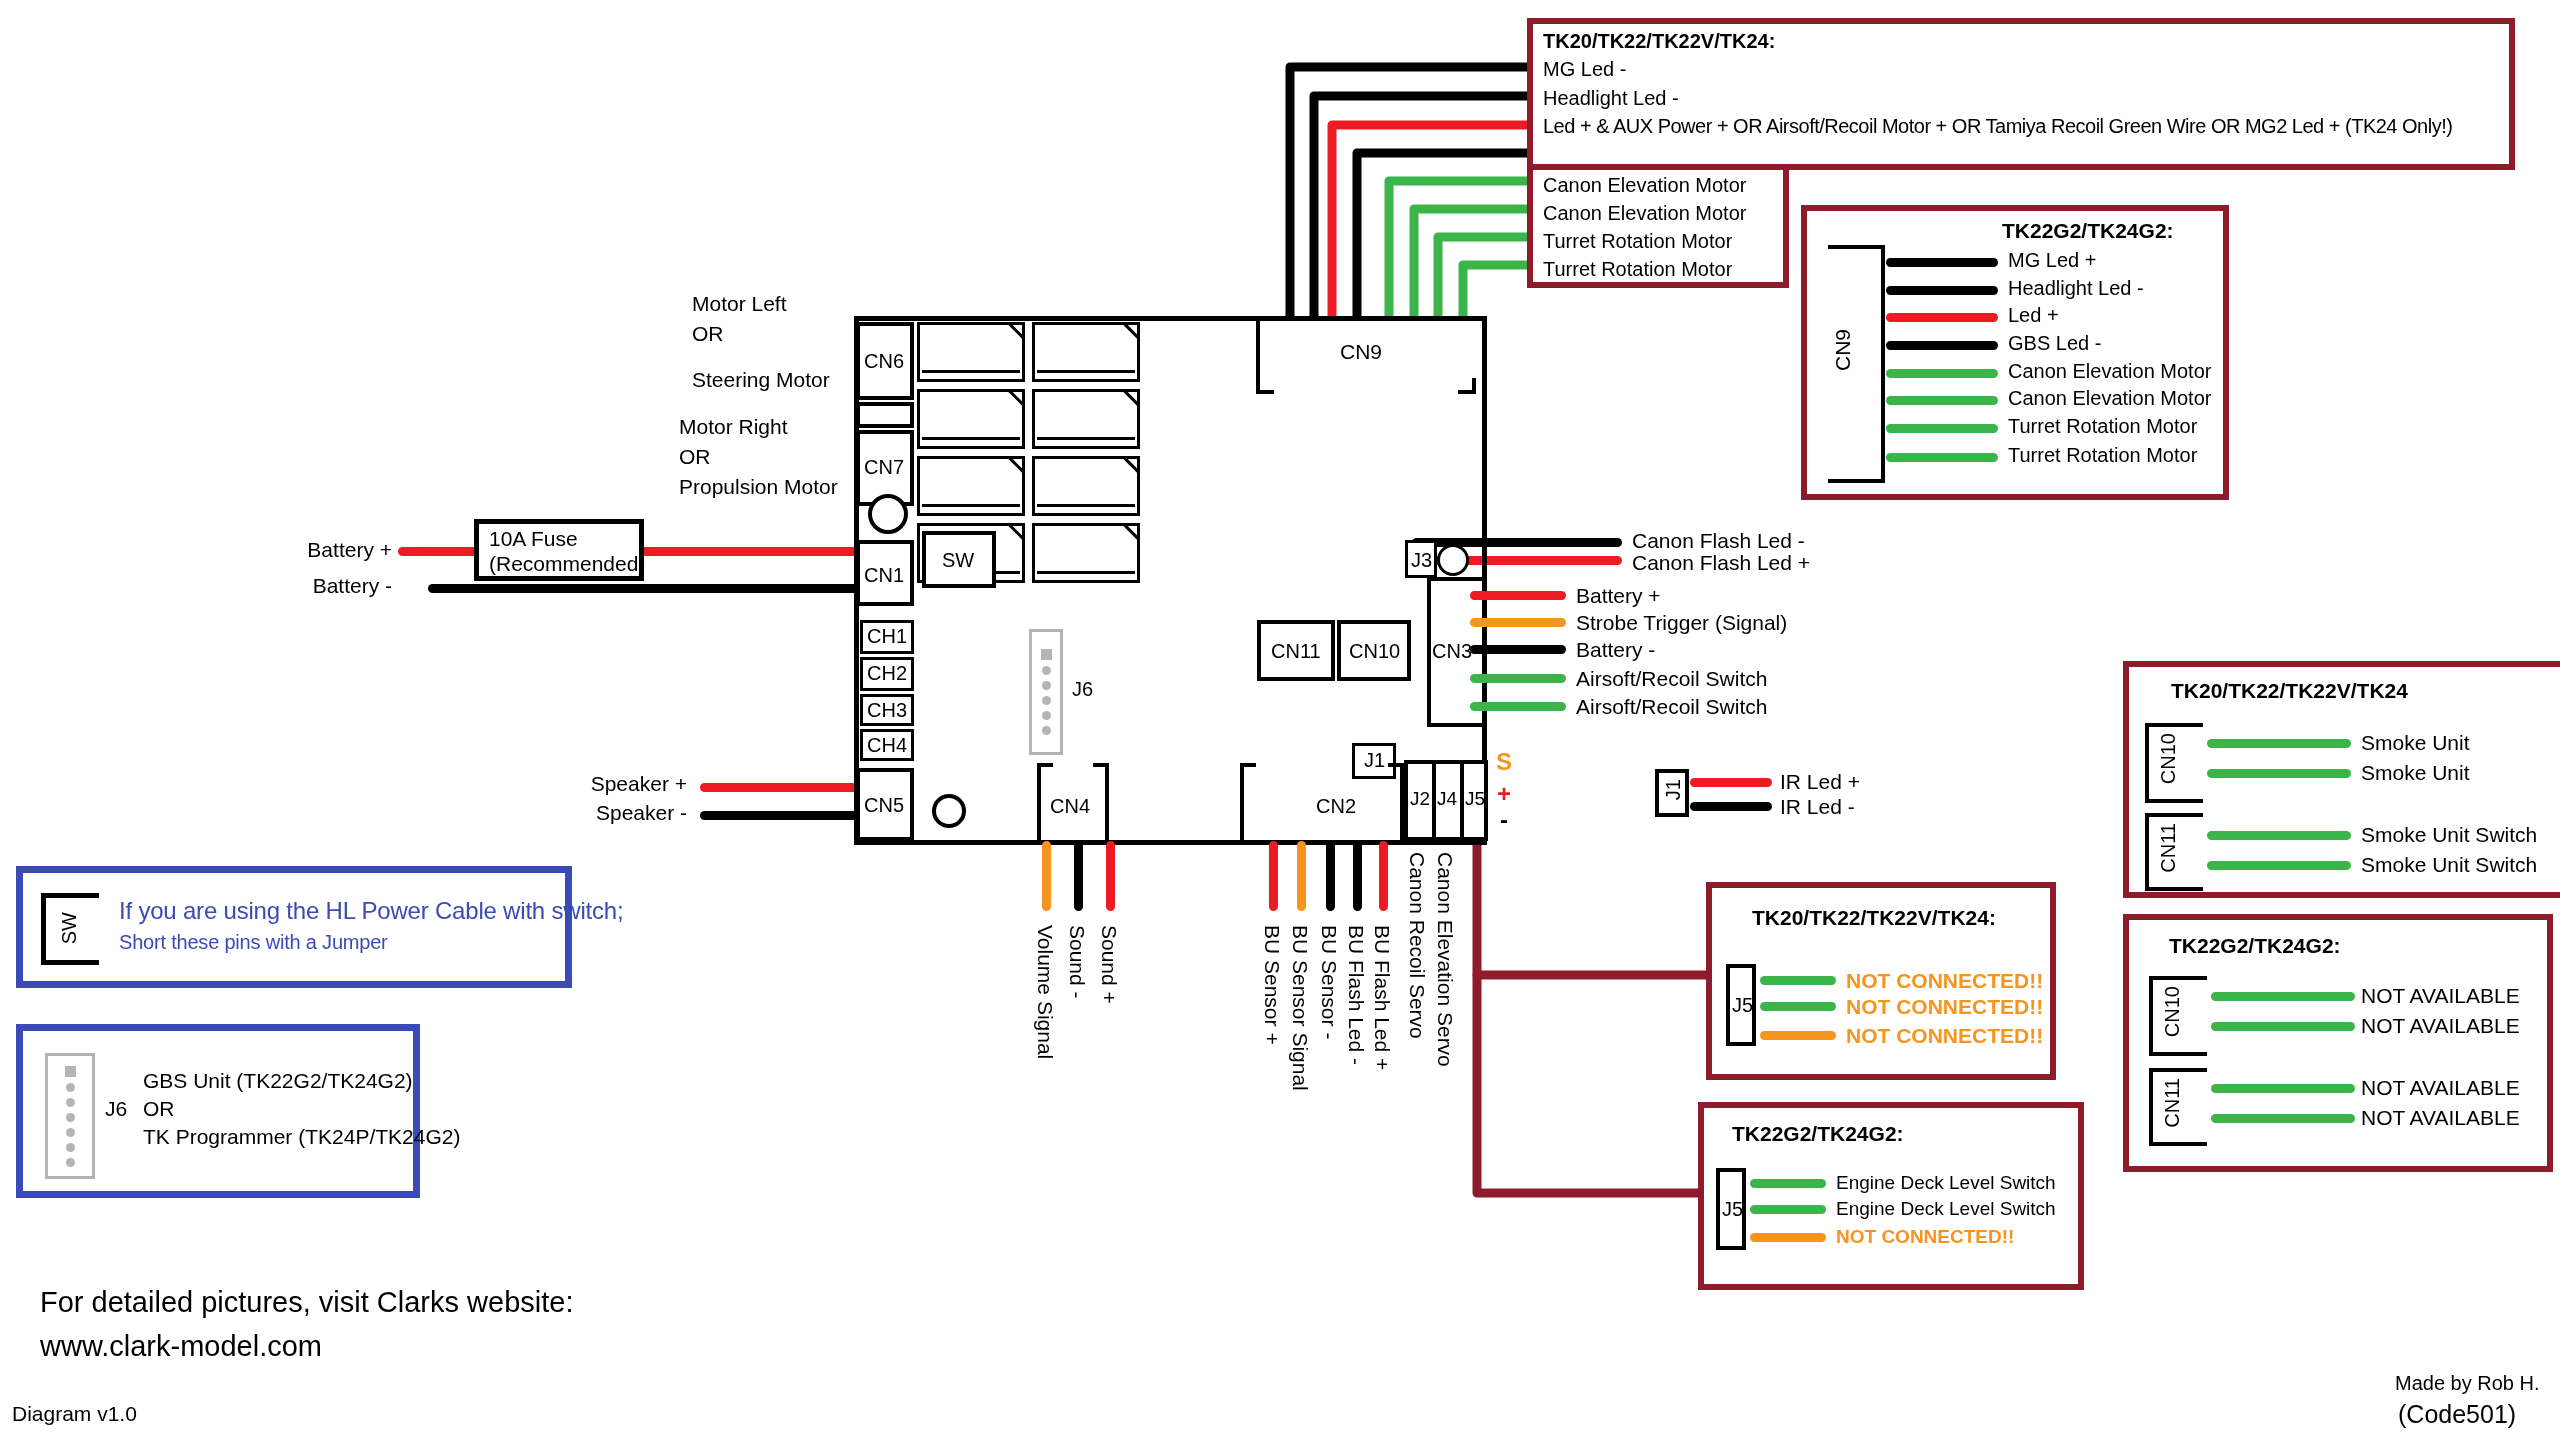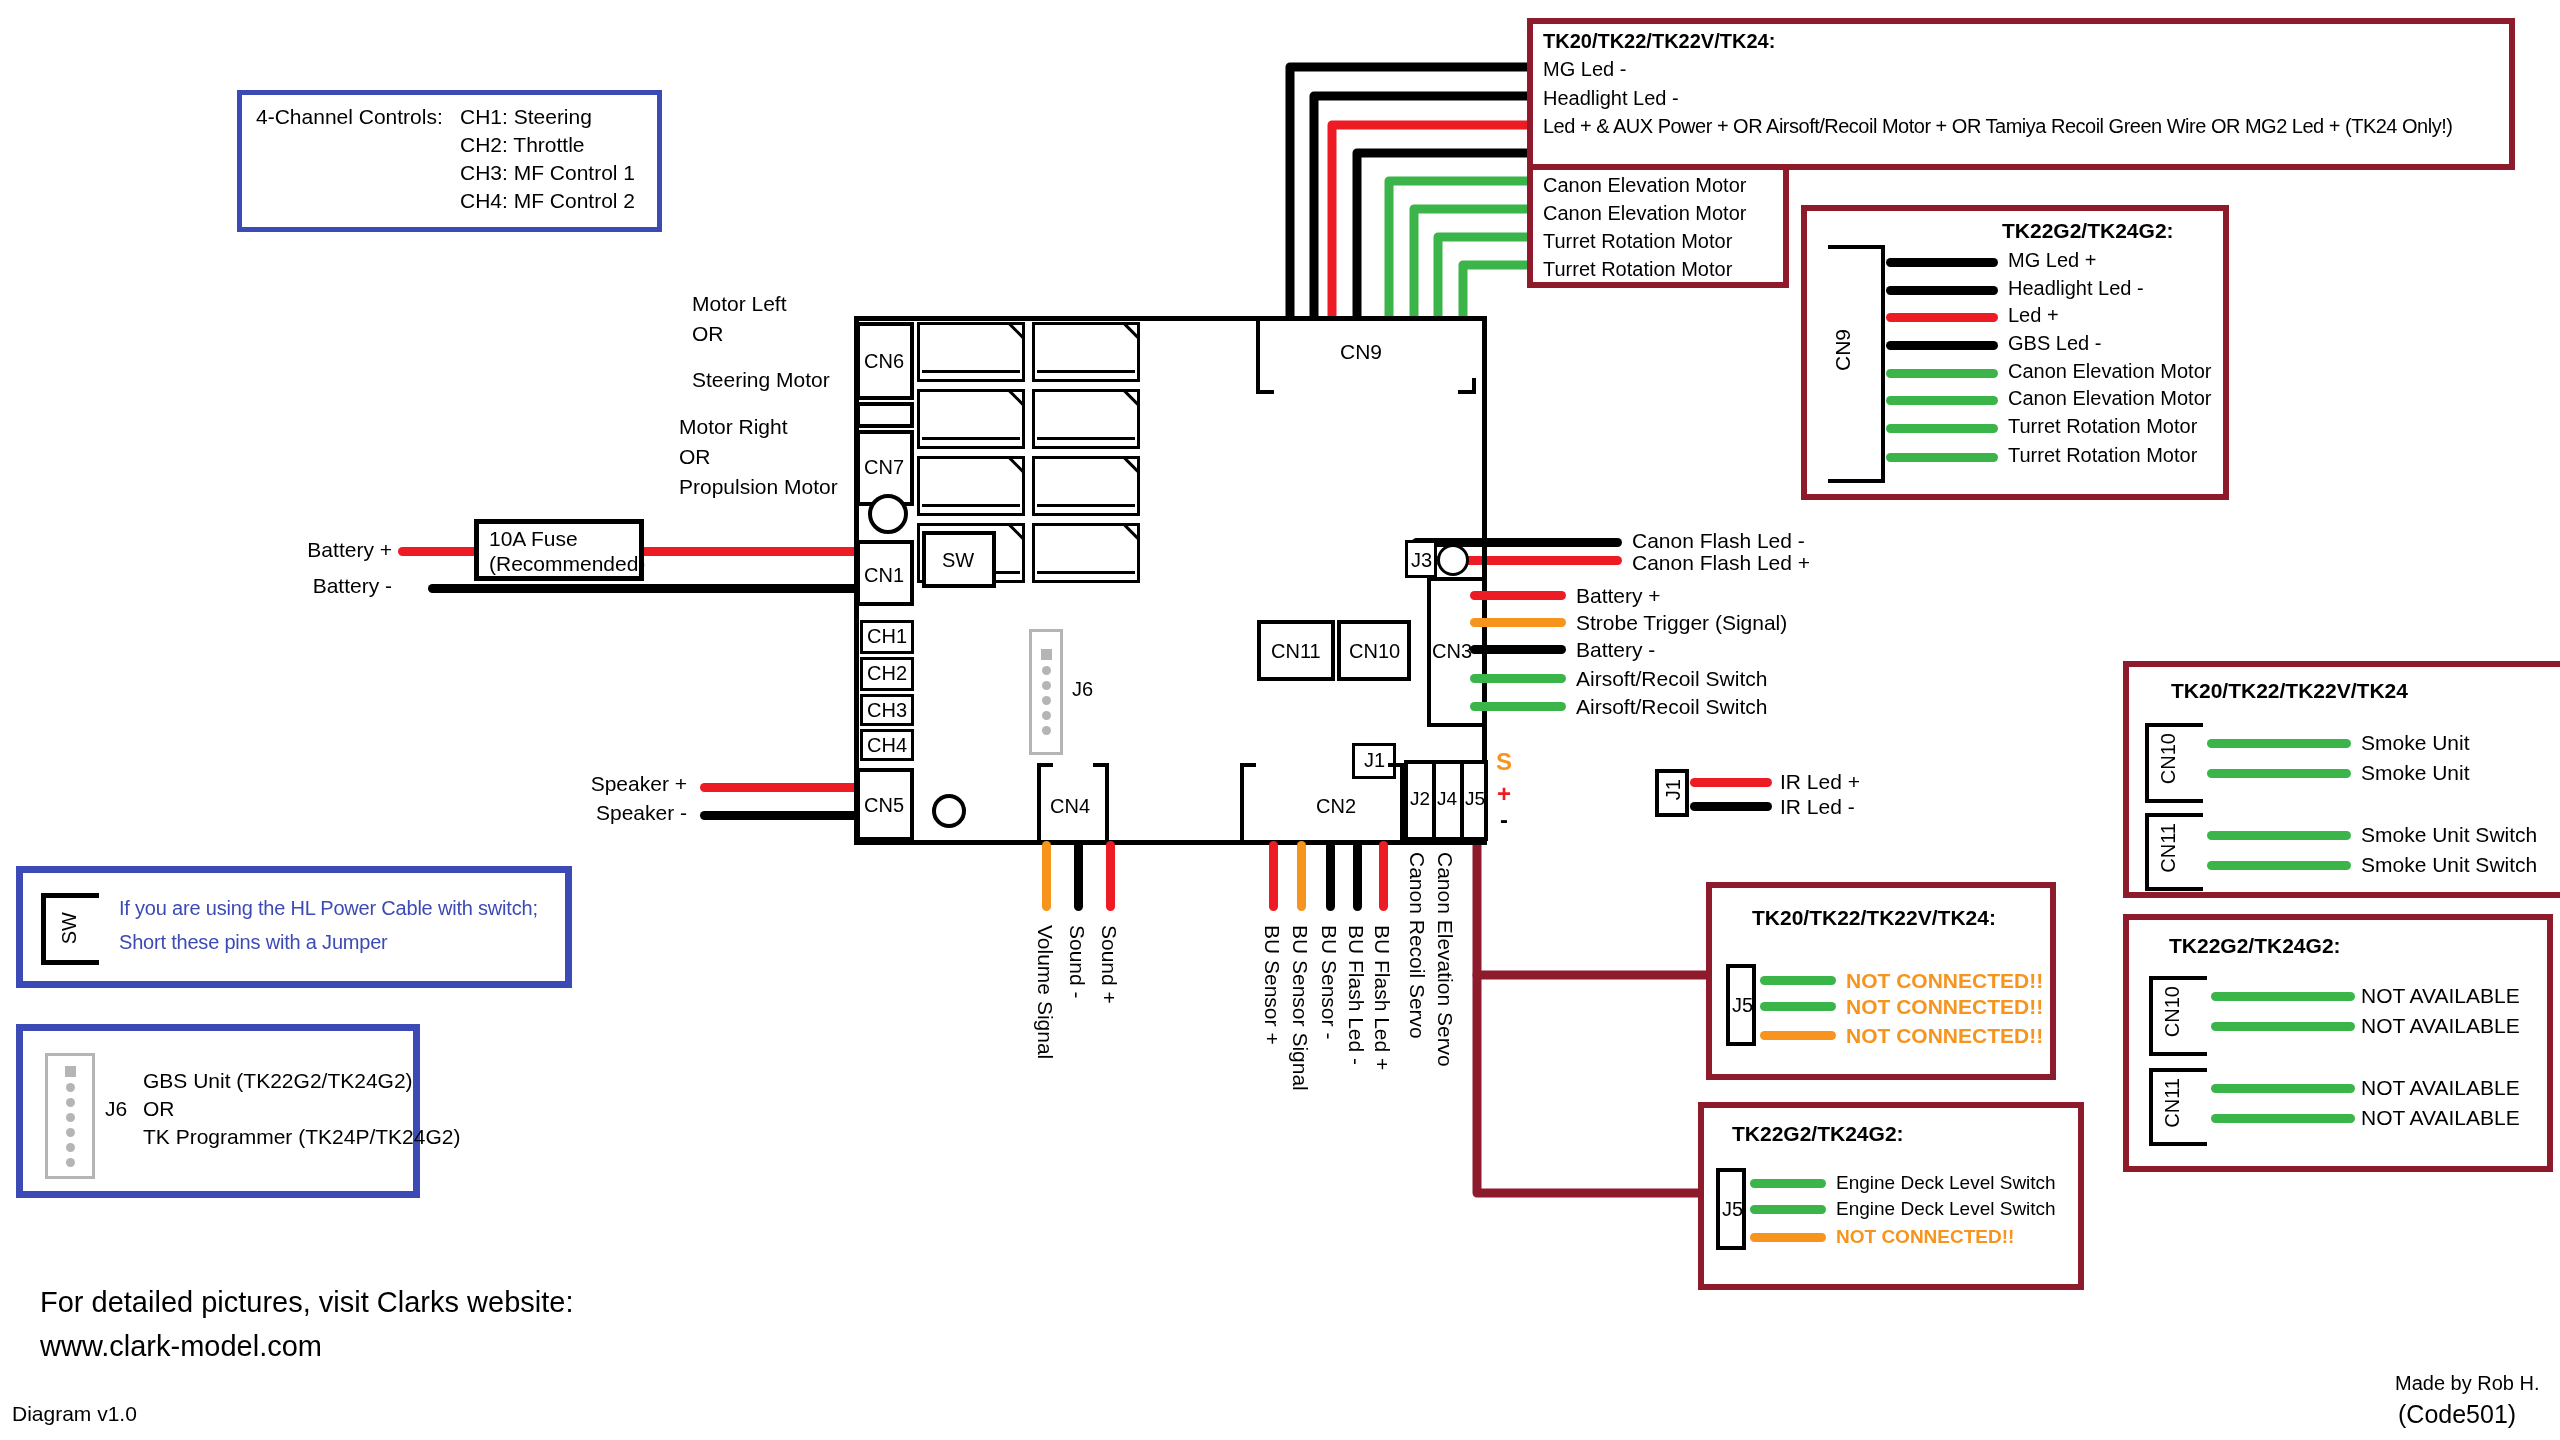--- a/index.html
+++ b/index.html
@@ -86,27 +86,20 @@
   <div class="wire g" style="left:1886px;top:453px;width:112px;height:9px"></div>
   <div class="lbl sm" style="left:2008px;top:249px">MG Led +</div>
   <div class="lbl sm" style="left:2008px;top:277px">Headlight Led -</div>
   <div class="lbl sm" style="left:2008px;top:304px">Led +</div>
   <div class="lbl sm" style="left:2008px;top:332px">GBS Led -</div>
   <div class="lbl sm" style="left:2008px;top:360px">Canon Elevation Motor</div>
   <div class="lbl sm" style="left:2008px;top:387px">Canon Elevation Motor</div>
   <div class="lbl sm" style="left:2008px;top:415px">Turret Rotation Motor</div>
   <div class="lbl sm" style="left:2008px;top:444px">Turret Rotation Motor</div>
 
-  <div class="bbox" style="left:237px;top:90px;width:425px;height:142px;border-width:5px">
-    <div class="lbl" style="left:14px;top:10px">4-Channel Controls:</div>
-    <div class="lbl" style="left:218px;top:10px">CH1: Steering</div>
-    <div class="lbl" style="left:218px;top:38px">CH2: Throttle</div>
-    <div class="lbl" style="left:218px;top:66px">CH3: MF Control 1</div>
-    <div class="lbl" style="left:218px;top:94px">CH4: MF Control 2</div>
-  </div>
 
   <div class="lbl" style="left:692px;top:292px">Motor Left</div>
   <div class="lbl" style="left:692px;top:322px">OR</div>
   <div class="lbl" style="left:692px;top:368px">Steering Motor</div>
   <div class="lbl" style="left:679px;top:415px">Motor Right</div>
   <div class="lbl" style="left:679px;top:445px">OR</div>
   <div class="lbl" style="left:679px;top:475px">Propulsion Motor</div>
 
   <div class="wire r" style="left:398px;top:547px;width:460px;height:9px"></div>
   <div class="wire k" style="left:428px;top:584px;width:430px;height:9px"></div>
@@ -325,21 +318,21 @@
     <div class="wire g" style="left:82px;top:164px;width:144px;height:9px"></div>
     <div class="wire g" style="left:82px;top:194px;width:144px;height:9px"></div>
     <div class="lbl" style="left:232px;top:156px">NOT AVAILABLE</div>
     <div class="lbl" style="left:232px;top:186px">NOT AVAILABLE</div>
   </div>
 
   <div class="bbox" style="left:16px;top:866px;width:556px;height:122px;border-width:7px">
     <div class="abs" style="left:18px;top:20px;width:58px;height:72px;border:5px solid #000;border-right:none;background:#fff">
       <div class="lbl sm rot" style="left:12px;top:14px">SW</div>
     </div>
-    <div class="lbl tb" style="left:96px;top:24px;font-size:20px;letter-spacing:-0.2px">If you are using the HL Power Cable with switch;</div>
+    <div class="lbl tb" style="left:96px;top:24px;font-size:24px;letter-spacing:-0.2px">If you are using the HL Power Cable with switch;</div>
     <div class="lbl tb" style="left:96px;top:58px;font-size:20px;letter-spacing:-0.2px">Short these pins with a Jumper</div>
   </div>
 
   <div class="bbox" style="left:16px;top:1024px;width:404px;height:174px;border-width:7px">
     <div class="pinstrip" style="left:22px;top:22px;width:50px;height:126px">
       <span class="pin sq"></span>
       <span class="pin"></span>
       <span class="pin"></span>
       <span class="pin"></span>
       <span class="pin"></span>

